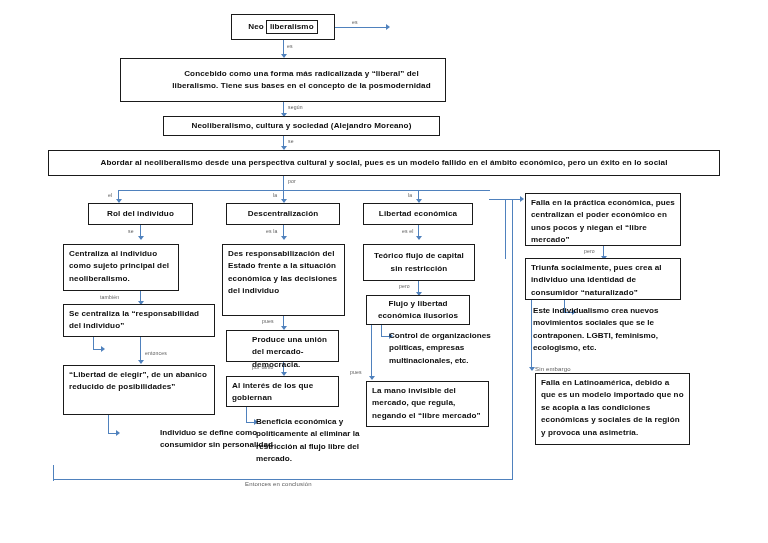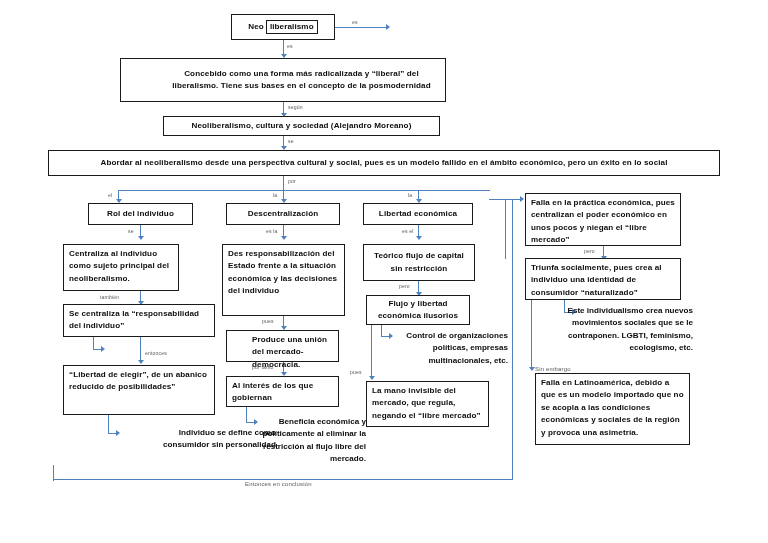--- a/index.html
+++ b/index.html
@@ -31,21 +31,21 @@
   .node.vcenter{display:flex;align-items:center;justify-content:center;}
 
   
   .freetext{
     position:absolute;
     box-sizing:border-box;
     font-weight:bold;
     font-size:8.1px;
     line-height:12.4px;
     color:#0d0d0d;
-    text-align:right;
+    text-align:left;
     z-index:5;
   }
   .freetext.left{text-align:left;margin-top:34px;}
 
   
   .edgelabel{
     position:absolute;
     font-size:5.1px;
     line-height:6px;
     color:#5b5b5b;

